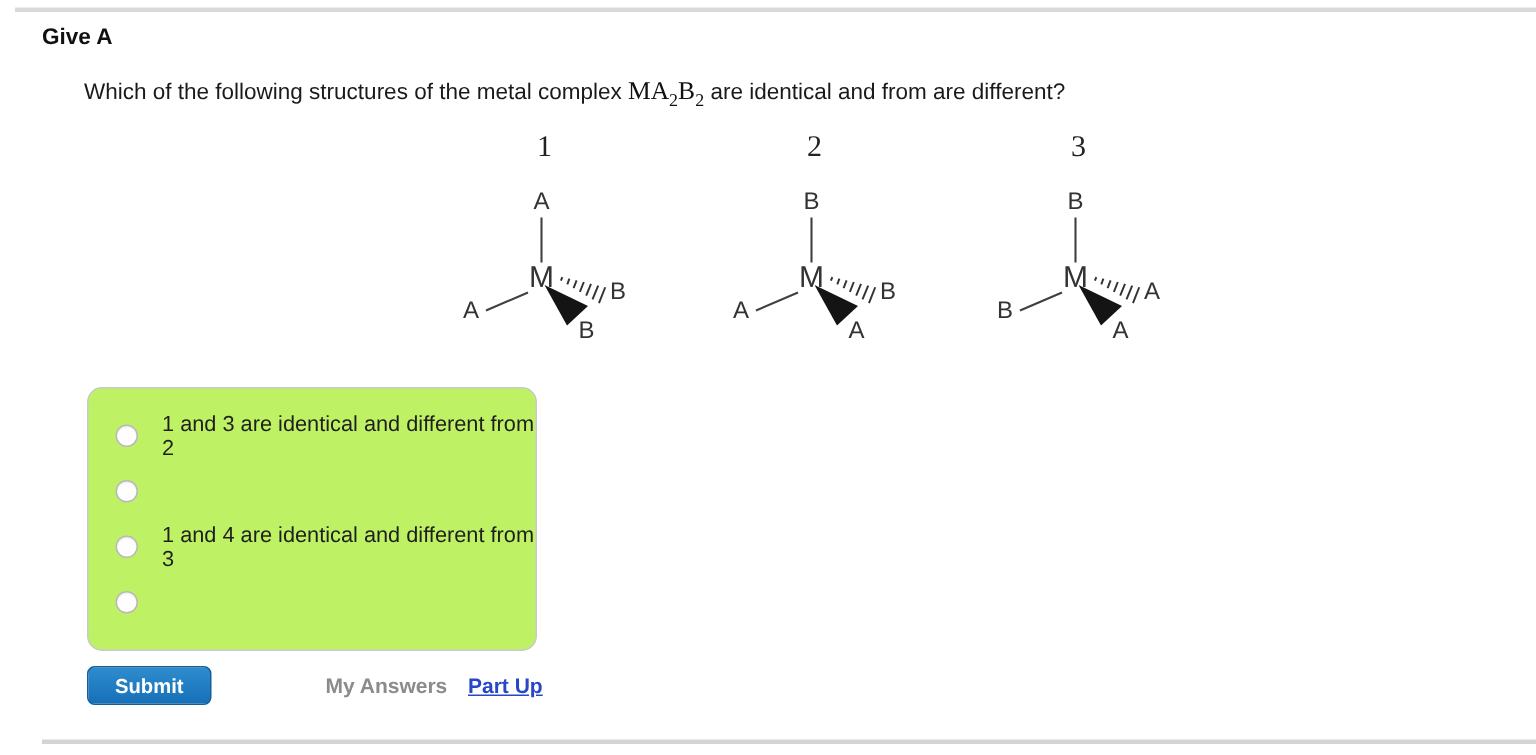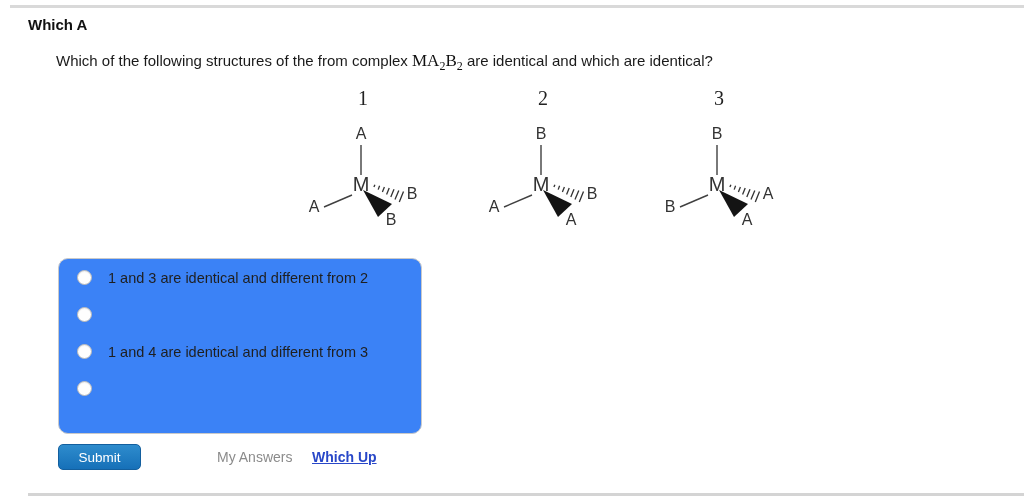--- a/index.html
+++ b/index.html
@@ -24,55 +24,55 @@
   }
   .structure svg { display:block; }
   .structure text { font-family:"Liberation Sans", sans-serif; fill:#333; }
   .lig { font-size:16px; }
   .metal { font-size:20px; }
   .bond { stroke:#404040; stroke-width:1.4; fill:none; }
   .hash line { stroke:#333; stroke-width:1.3; }
   .wedge { fill:#141414; stroke:none; }
 
   .options-box {
-    position:absolute; left:58px; top:258px; width:364px; height:176px;
-    border:1px solid #c9c9c9; border-radius:10px; background:#3b82f6;
-    box-sizing:border-box; 
+    position:absolute; left:58px; top:258px; width:300px; height:176px;
+    border:1px solid #c9c9c9; border-radius:10px; background:#bef264;
+    box-sizing:border-box; padding-top:13px;
   }
   .option-row { display:flex; align-items:center; height:37px; padding-left:18px; cursor:pointer; }
   .radio {
     width:13px; height:13px; border:1px solid #b9b9b9; border-radius:50%;
     background:#fefefe; margin-right:16px; flex:none;
     box-shadow: inset 0 1px 1px rgba(0,0,0,0.06);
   }
   .option-label { font-size:14.5px; color:#1f1f1f; }
 
   .submit-btn {
     position:absolute; left:58px; top:444px; width:83px; height:26px;
     background:linear-gradient(#2e8ccd,#1670b8); border:1px solid #135f9e;
-    border-radius:5px; color:#ffffff; font-weight:normal; font-size:13.5px;
+    border-radius:5px; color:#ffffff; font-weight:bold; font-size:13.5px;
     font-family:"Liberation Sans", sans-serif; cursor:pointer; text-align:center;
   }
   .my-answers {
-    position:absolute; left:217px; top:449px; font-size:14px; font-weight:normal; color:#8b8b8b;
+    position:absolute; left:217px; top:449px; font-size:14px; font-weight:bold; color:#8b8b8b;
   }
   .give-up {
     position:absolute; left:312px; top:449px; font-size:14px; font-weight:bold;
     color:#2847c8; text-decoration:underline; cursor:pointer;
   }
 </style>
 </head>
 <body>
 
 <div class="divider-top"></div>
 
-<div class="part-title">Which A</div>
+<div class="part-title">Give A</div>
 
 <div class="question">
-  <span>Which of the following structures of the from complex </span><span class="formula"><span>MA</span><sub>2</sub><span>B</span><sub>2</sub></span><span> are identical and which are identical?</span>
+  <span>Which of the following structures of the metal complex </span><span class="formula"><span>MA</span><sub>2</sub><span>B</span><sub>2</sub></span><span> are identical and from are different?</span>
 </div>
 
 <div class="structure" id="structure-1">
   <div class="structure-number">1</div>
   <svg width="130" height="112" viewBox="0 0 130 112">
     <line class="bond" x1="63" y1="24" x2="63" y2="54"></line>
     <line class="bond" x1="54" y1="74" x2="26" y2="86"></line>
     <g class="hash">
       <line x1="76.9" y1="63.7" x2="75.9" y2="66.1"></line>
       <line x1="81.6" y1="64.8" x2="80.2" y2="68.6"></line>
@@ -149,15 +149,15 @@
     <div class="radio"></div>
     <div class="option-label">1 and 4 are identical and different from 3</div>
   </div>
   <div class="option-row">
     <div class="radio"></div>
   </div>
 </div>
 
 <button class="submit-btn">Submit</button>
 <div class="my-answers">My Answers</div>
-<a class="give-up">Which Up</a>
+<a class="give-up">Part Up</a>
 
 <div class="divider-bottom"></div>
 
 </body></html>

